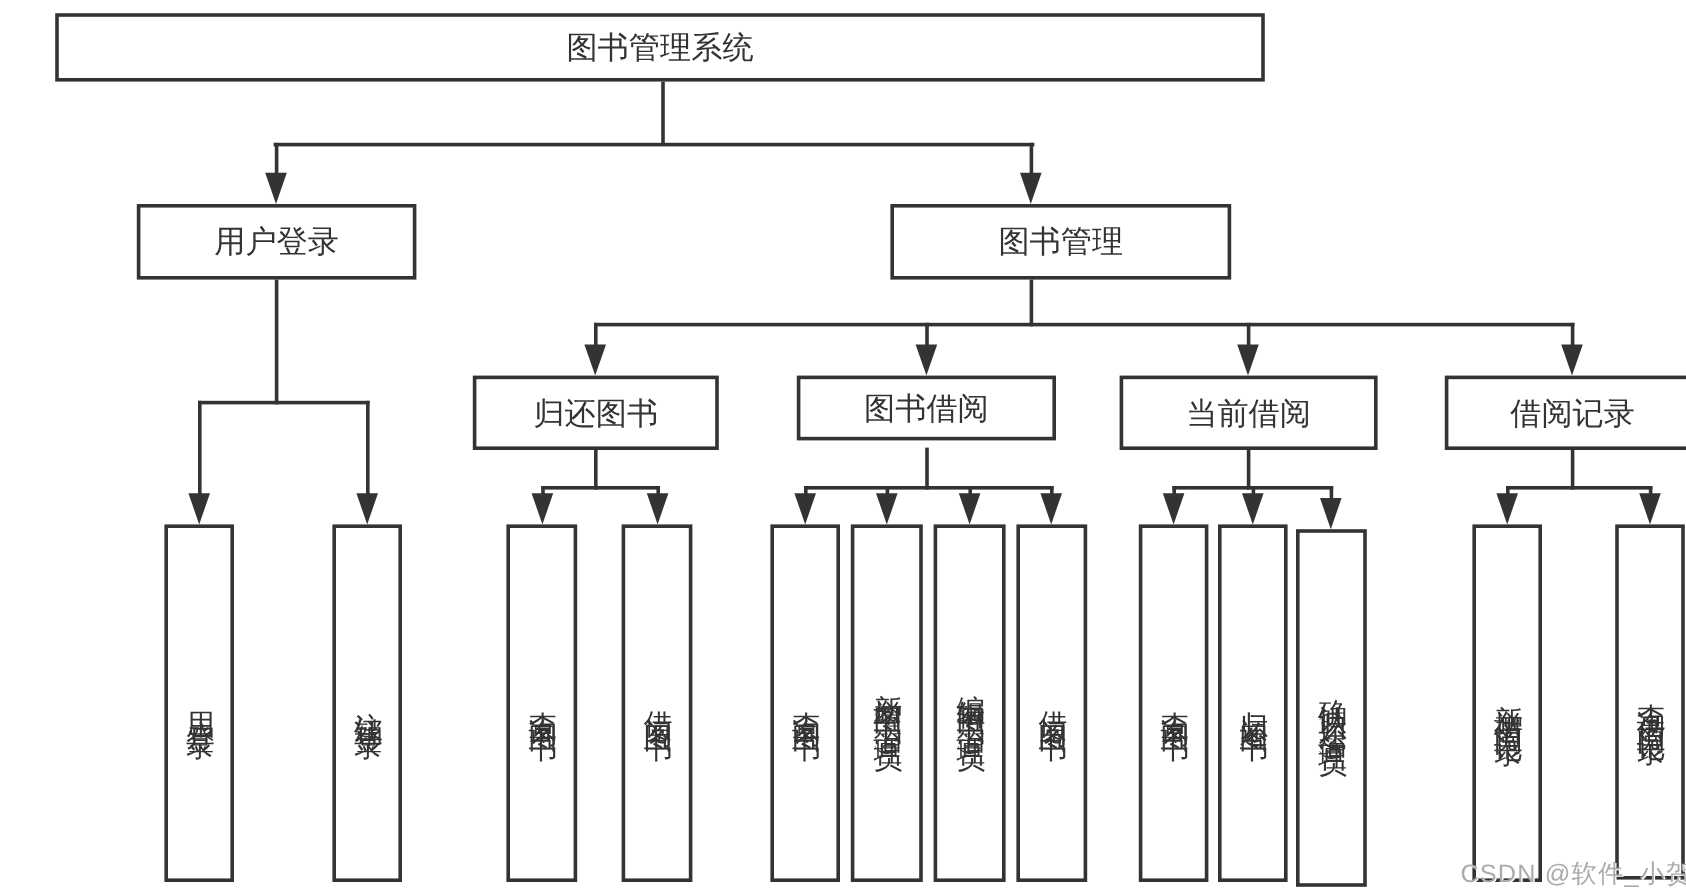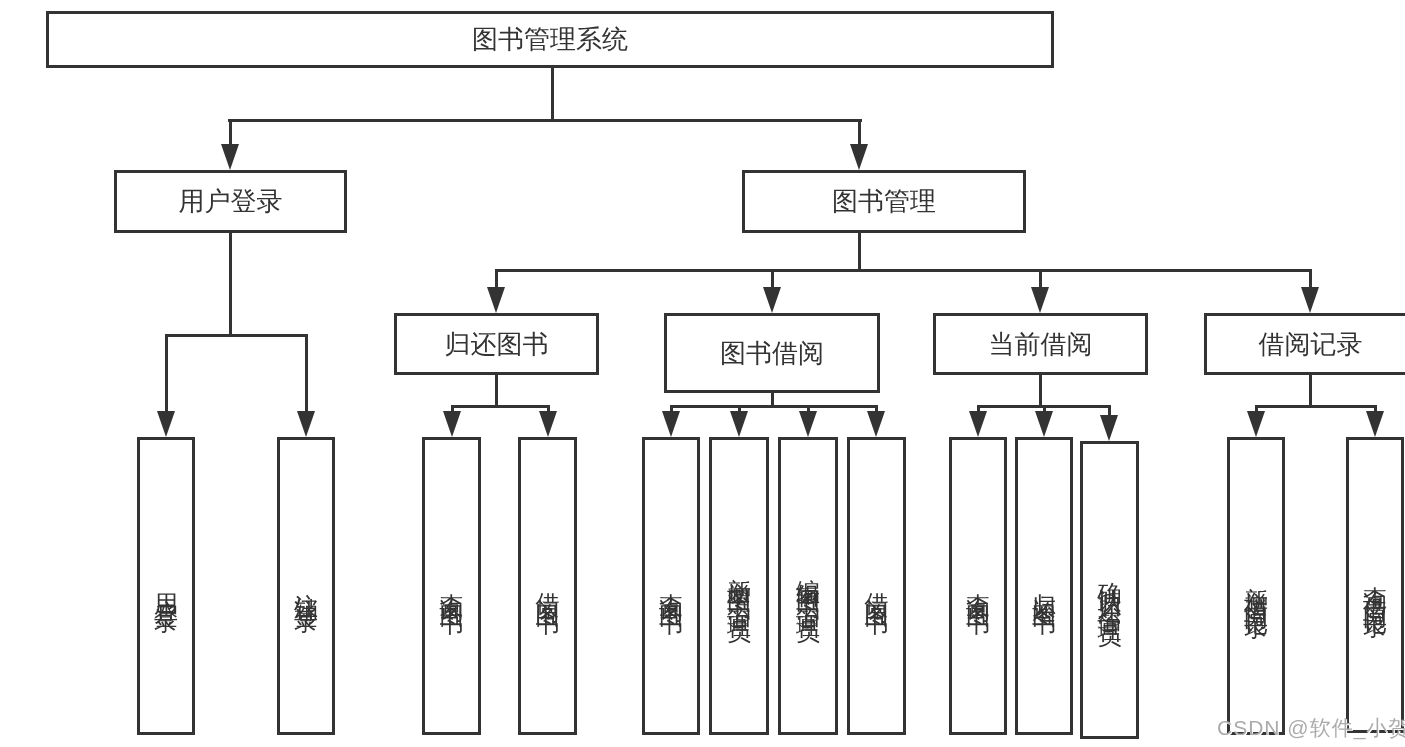--- a/index.html
+++ b/index.html
@@ -120,21 +120,21 @@
   <div class="box h" style="left:82px;top:170px;width:233px;height:63px;">
     <span>用户登录</span>
   </div>
   <div class="box h" style="left:710px;top:170px;width:284px;height:63px;text-align:center;">
     <span>图书管理</span>
   </div>
 
   <div class="box h" style="left:362px;top:313px;width:205px;height:62px;">
     <span>归还图书</span>
   </div>
-  <div class="box h" style="left:632px;top:313px;width:216px;height:80px;">
+  <div class="box h" style="left:632px;top:313px;width:216px;height:54px;">
     <span>图书借阅</span>
   </div>
   <div class="box h" style="left:1172px;top:313px;width:213px;height:62px;">
     <span>借阅记录</span>
   </div>
   <div class="box h" style="left:901px;top:313px;width:215px;height:62px;">
     <span>当前借阅</span>
   </div>
 
   <div class="box v" style="left:105px;top:437px;width:58px;height:298px;">

